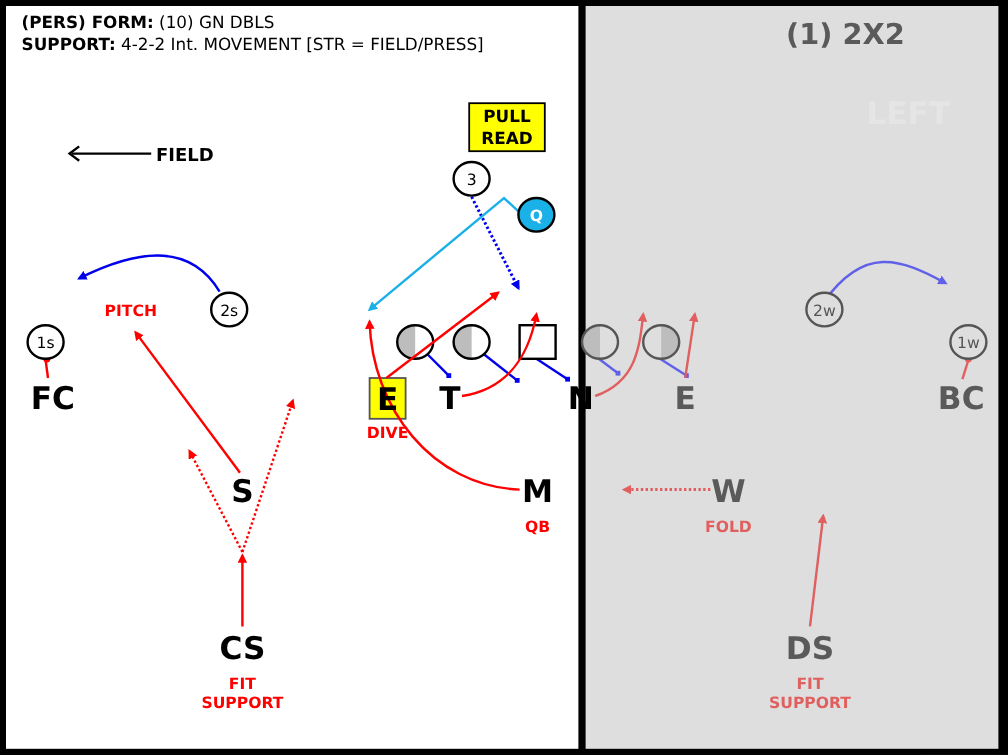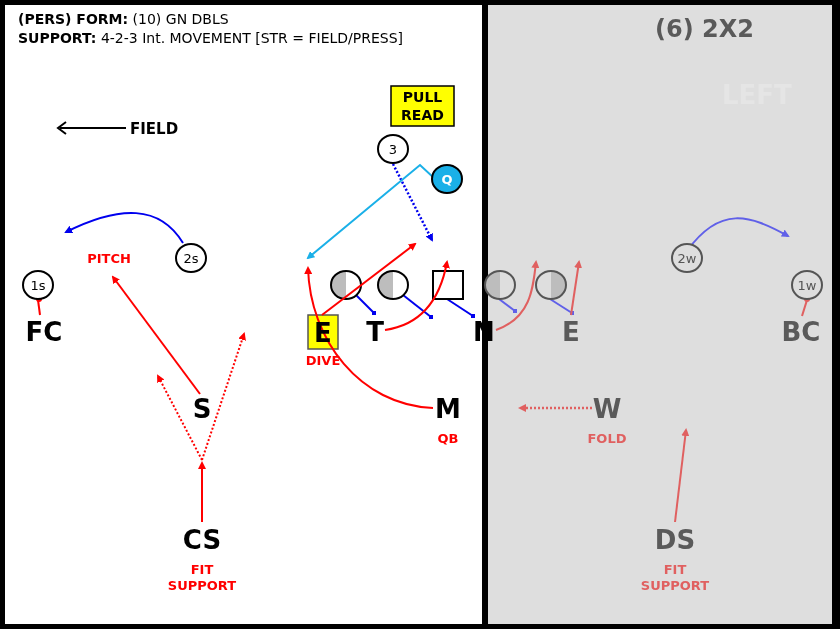--- a/index.html
+++ b/index.html
@@ -20,24 +20,24 @@
 <div id="canvas">
   <div class="panel-left"></div>
   <div class="panel-right"></div>
 
   <div class="hdr" style="top:10px;">
     <b>(PERS) FORM:</b>
     <span>(10) GN DBLS</span>
   </div>
   <div class="hdr" style="top:29px;">
     <b>SUPPORT:</b>
-    <span>4-2-3 Int. MOVEMENT [STR = FIELD/PRESS]</span>
+    <span>4-2-2 Int. MOVEMENT [STR = FIELD/PRESS]</span>
   </div>
 
-  <div class="title-right">(6) 2X2</div>
+  <div class="title-right">(1) 2X2</div>
   <div class="left-label">LEFT</div>
 
   <svg width="840" height="629" viewBox="0 0 840 629">
     <defs>
       <marker id="ar-red" markerWidth="8" markerHeight="8" refX="6" refY="4" orient="auto" markerUnits="userSpaceOnUse">
           <path d="M0,0 L8,4 L0,8 z" fill="#ff0000"></path>
         </marker>
       <marker id="ar-fred" markerWidth="8" markerHeight="8" refX="6" refY="4" orient="auto" markerUnits="userSpaceOnUse">
           <path d="M0,0 L8,4 L0,8 z" fill="#e06060"></path>
         </marker>

